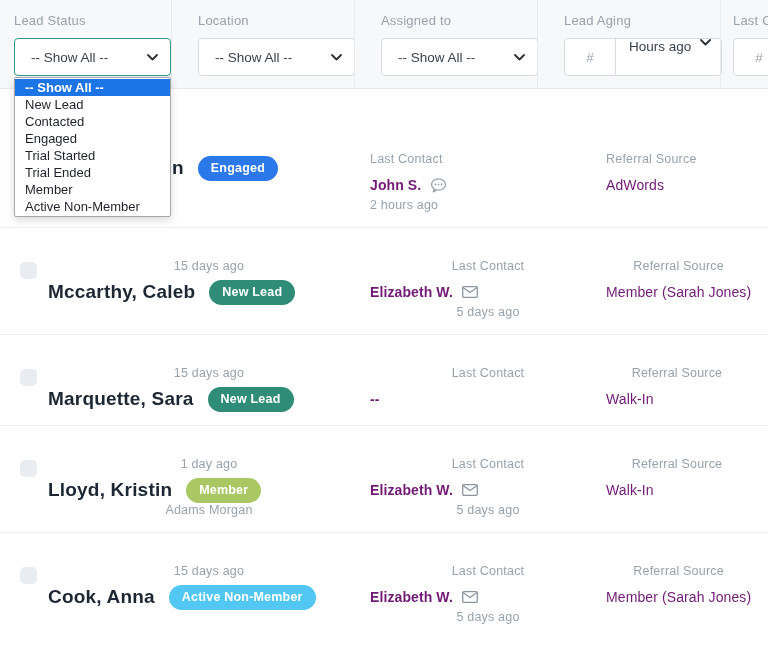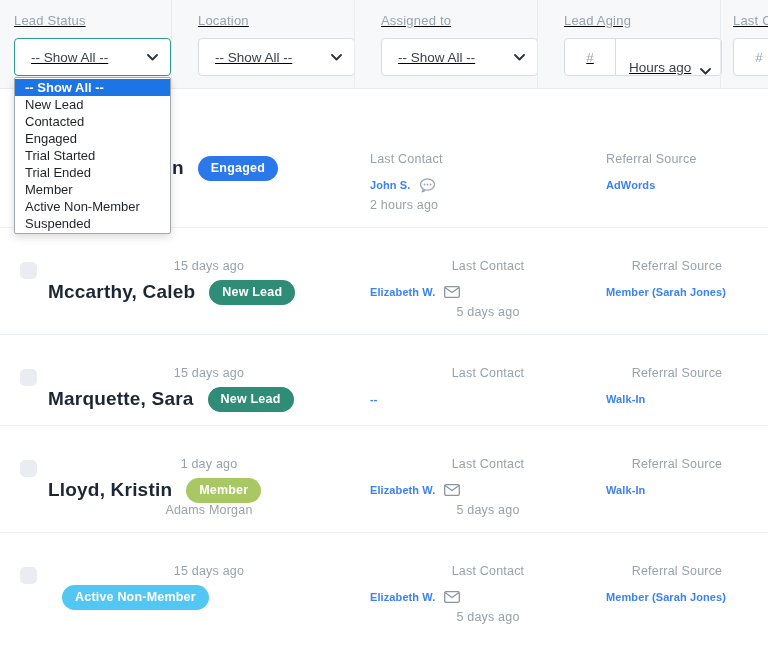--- a/index.html
+++ b/index.html
@@ -14,21 +14,20 @@
   .filterbar {
     position: relative;
     display: flex;
     height: 88px;
     background: #f7f8f9;
     border-bottom: 1px solid #e7eaec;
   }
   .filter-group {
     box-sizing: border-box;
     padding: 12px 0 0 12px;
-    text-decoration: underline;
   }
   .filter-group + .filter-group { border-left: 1px solid #e9ecee; }
   .fg-1 { width: 185px; padding-left: 14px; }
   .fg-2, .fg-3, .fg-4 { width: 183px; padding-left: 26px; }
   .fg-5 { flex: 1 0 auto; }
   .filter-label {
     font-size: 13px;
     line-height: 17px;
     color: #98a2ab;
     letter-spacing: 0.2px;
@@ -73,21 +72,21 @@
     outline: none;
     font-family: "Liberation Sans", sans-serif;
     font-size: 13.5px;
     color: #3a424c;
     text-align: center;
     background: transparent;
   }
   .joined .num-cell::placeholder { color: #9aa4ad; }
   .joined .unit-cell {
     flex: 1;
-    display: flex; align-items: flex-end;
+    display: flex; align-items: flex-start;
     padding: 0 10px 0 13px;
     cursor: pointer;
   }
   .joined .unit-cell .sel-text { flex: 1; font-size: 13.5px; color: #3a424c; white-space: nowrap; }
   .solo-num {
     box-sizing: border-box;
     width: 52px; height: 38px;
     background: #ffffff;
     border: 1px solid #d8dce0;
     border-radius: 4px;
@@ -176,26 +175,26 @@
     margin-left: 14px;
     padding: 5px 13px 6px 13px;
     border-radius: 999px;
     font-size: 12.5px;
     font-weight: 700;
     letter-spacing: 0.2px;
     color: #ffffff;
     white-space: nowrap;
   }
   .contact-name, .referral-value {
-    font-size: 11px;
-    color: #3b82f6;
+    font-size: 14px;
+    color: #701a75;
     letter-spacing: 0.1px;
   }
   .contact-name { font-weight: 600; }
-  .referral-value { font-weight: 700; }
+  .referral-value { font-weight: 400; }
   .contact-icon { margin-left: 9px; display: inline-flex; }
 </style>
 </head>
 <body>
 
 <div class="filterbar">
 
   <div class="filter-group fg-1">
     <div class="filter-label">Lead Status</div>
     <div class="selectbox focused">
@@ -254,21 +253,20 @@
 
   <div class="dropdown-menu">
     <div class="dropdown-option selected">-- Show All --</div>
     <div class="dropdown-option">New Lead</div>
     <div class="dropdown-option">Contacted</div>
     <div class="dropdown-option">Engaged</div>
     <div class="dropdown-option">Trial Started</div>
     <div class="dropdown-option">Trial Ended</div>
     <div class="dropdown-option">Member</div>
     <div class="dropdown-option">Active Non-Member</div>
-    <div class="dropdown-option">Suspended</div>
   </div>
 </div>
 
 <div class="lead-list">
 
   <div class="lead-row">
     <div>
         <span class="checkbox"></span>
       </div>
     <div>
@@ -396,20 +394,21 @@
     </div>
   </div>
 
   <div class="lead-row">
     <div>
         <span class="checkbox"></span>
       </div>
     <div>
       <div class="line1">15 days ago</div>
       <div class="line2">
+        <span class="lead-name">Cook, Anna</span>
         <span class="status-badge" style="background-color: rgb(83, 199, 244);">Active Non-Member</span>
       </div>
       <div class="line3"></div>
     </div>
     <div>
       <div class="line1">Last Contact</div>
       <div class="line2">
         <span class="contact-name">Elizabeth W.</span>
         <span class="contact-icon">
           <svg width="16" height="12" viewBox="0 0 16 12">

